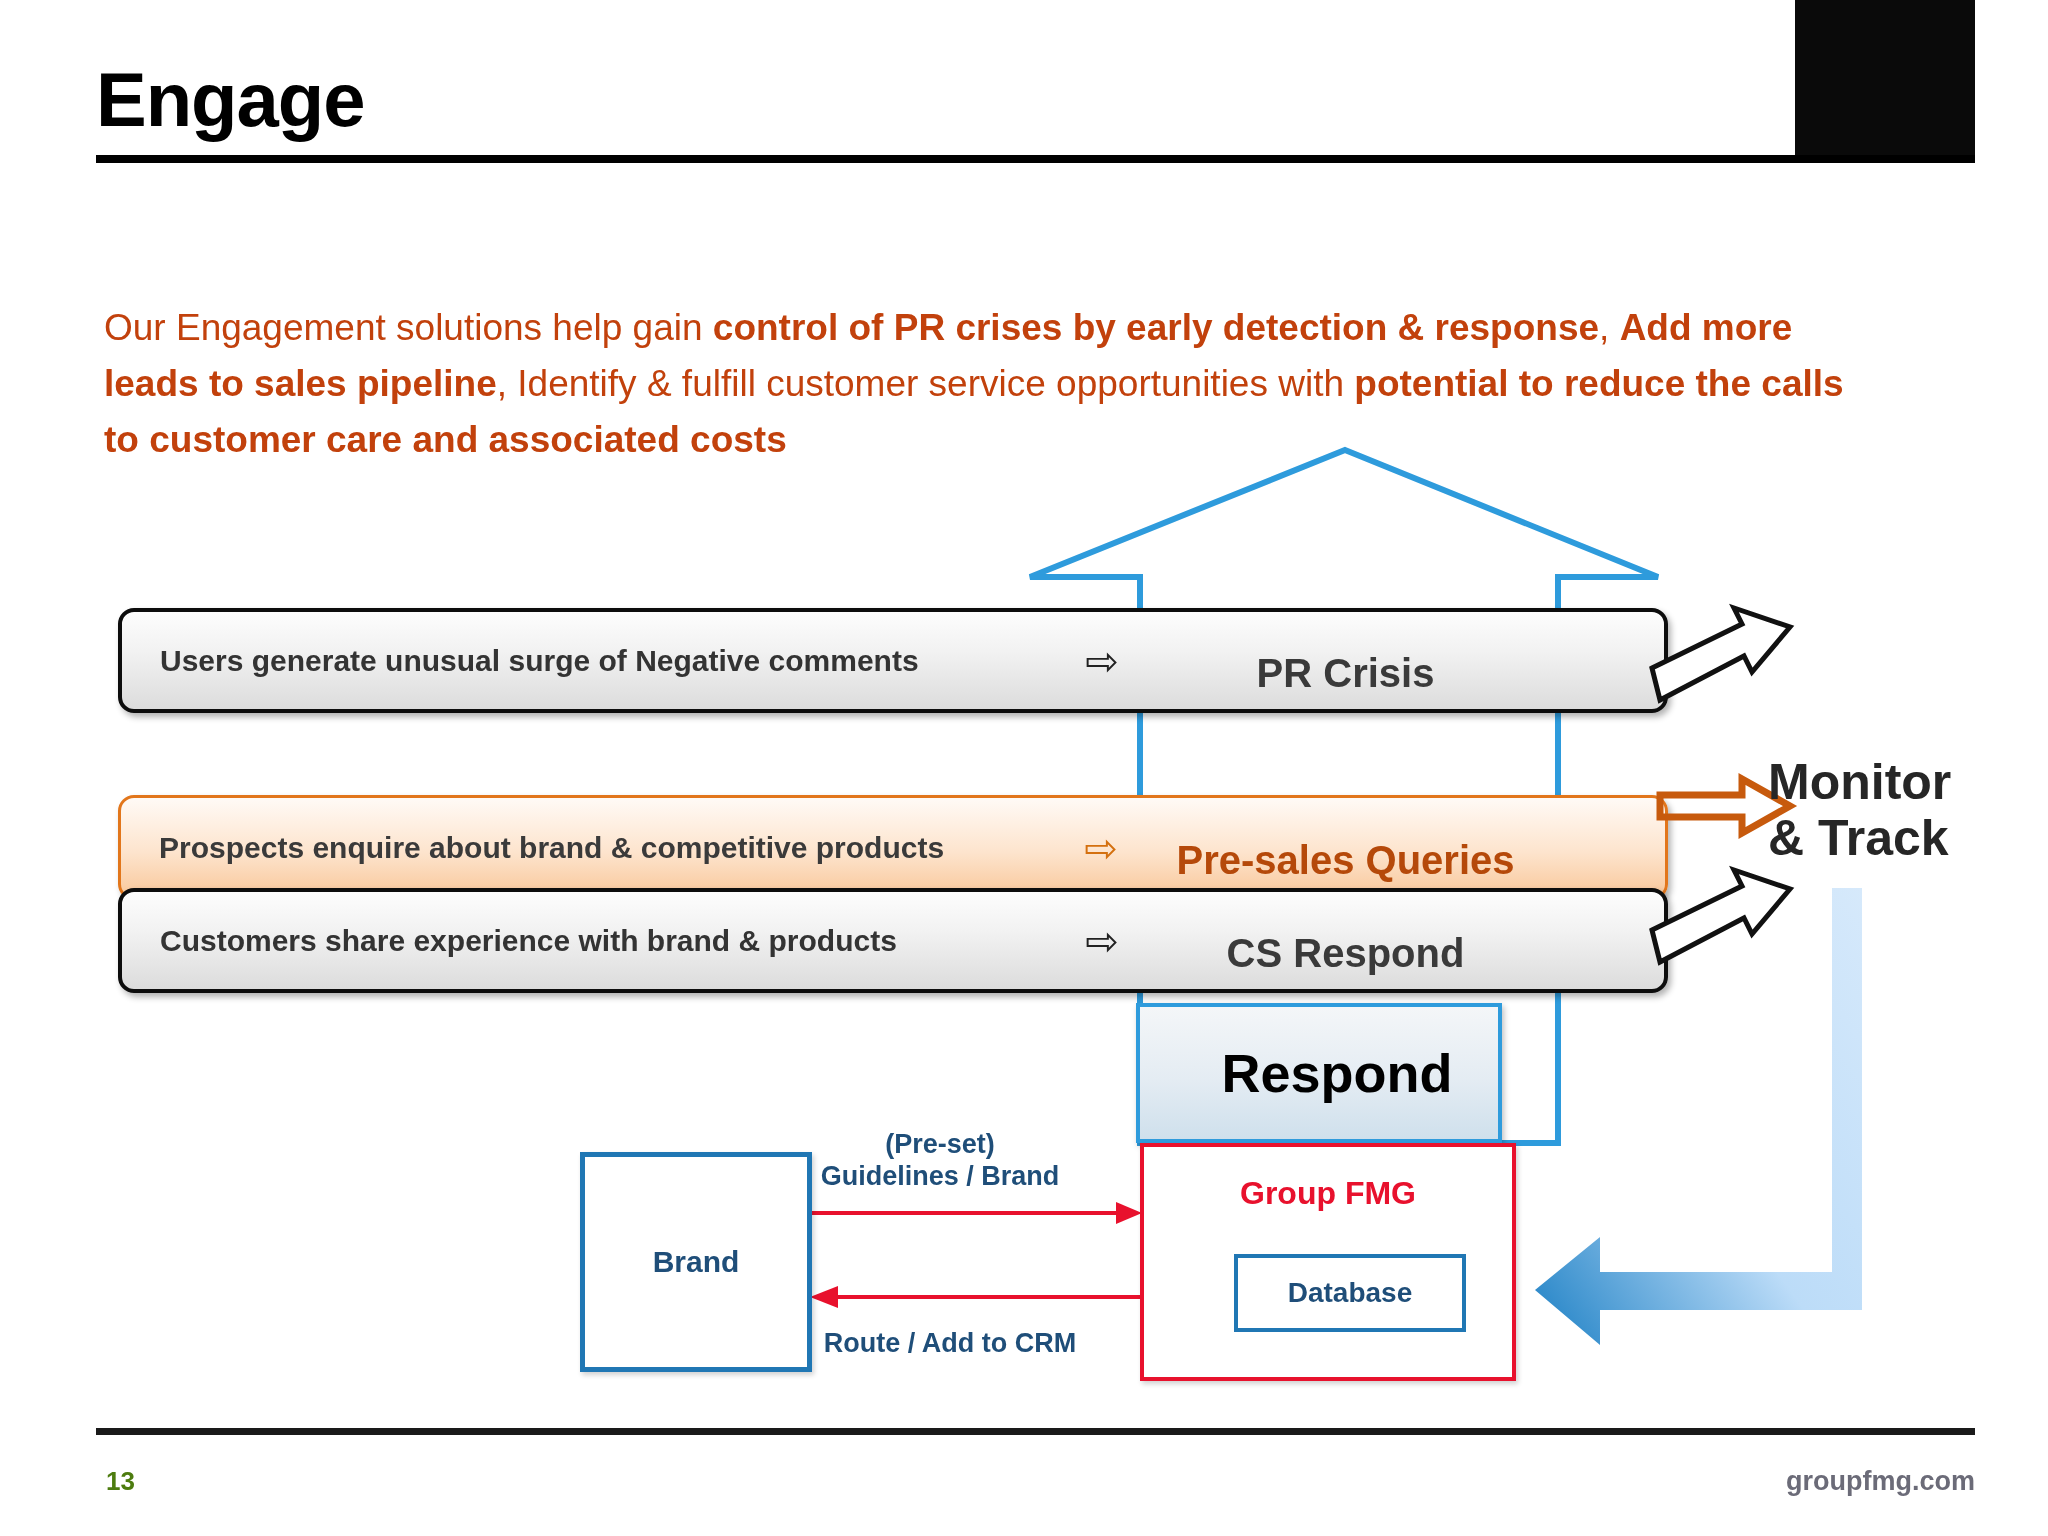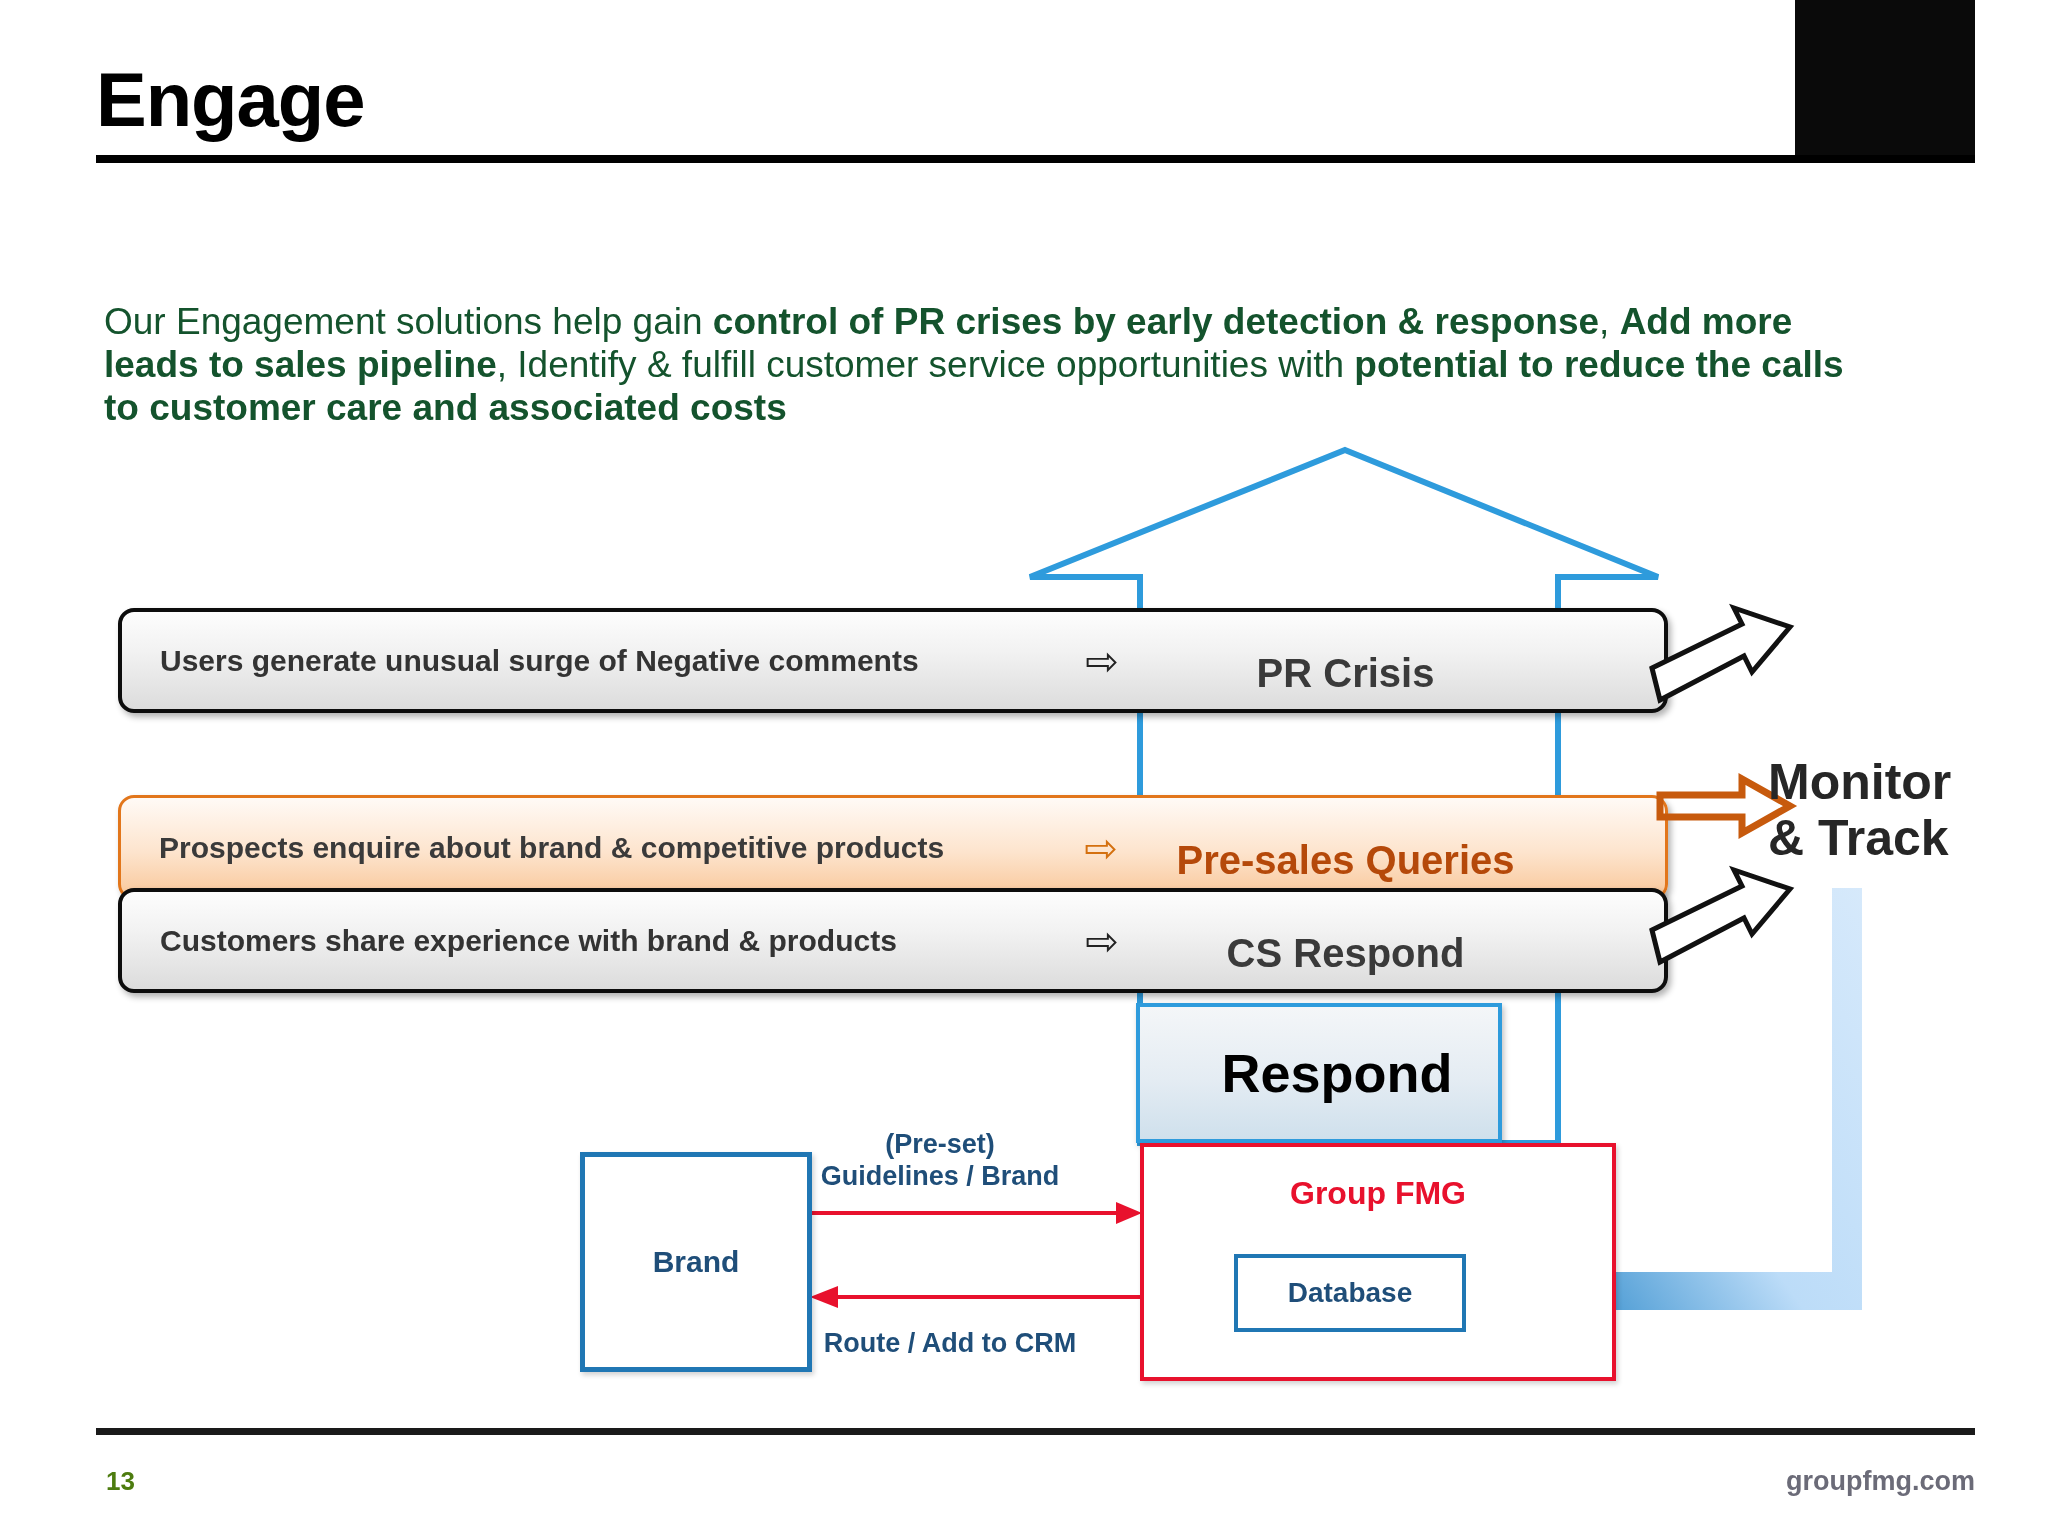--- a/index.html
+++ b/index.html
@@ -10,21 +10,21 @@
   
   .logo-block { position:absolute; left:1795px; top:0; width:180px; height:160px;
                 background:#0a0a0a; }
   .title      { position:absolute; left:96px; top:56px; font-size:76px;
                 font-weight:700; color:#000; letter-spacing:-1px; }
   .title-rule { position:absolute; left:96px; top:155px; width:1879px; height:8px;
                 background:#000; }
 
   
   .para { position:absolute; left:104px; top:300px; width:1780px;
-          font-size:37px; line-height:43px; color:#14532d; }
+          font-size:37px; line-height:56px; color:#c2410c; }
   .para b { font-weight:700; }
 
   
   .bar { position:absolute; left:118px; width:1550px; height:105px;
          border-radius:16px; display:flex; align-items:center;
          box-shadow:3px 4px 6px rgba(0,0,0,.30); }
   .bar.grey   { border:4px solid #0d0d0d;
                 background:linear-gradient(180deg,#fdfdfd 0%,#f2f2f2 40%,#dcdcdc 100%); }
   .bar.orange { border:3px solid #e2761b;
                 background:linear-gradient(180deg,#fffaf6 0%,#fde4cd 55%,#f9c79a 100%); }
@@ -53,21 +53,21 @@
              display:flex; align-items:center; justify-content:center;
              font-size:54px; font-weight:700; color:#000;
              box-shadow:2px 3px 6px rgba(0,0,0,.25);padding-left:36px; }
 
   
   .brand-box { position:absolute; left:580px; top:1152px; width:232px; height:220px;
                border:5px solid #2077b4; background:#fff;
                display:flex; align-items:center; justify-content:center;
                font-size:30px; font-weight:700; color:#1f4e79;
                box-shadow:2px 3px 5px rgba(0,0,0,.18); }
-  .fmg-box   { position:absolute; left:1140px; top:1143px; width:476px; height:238px;
+  .fmg-box   { position:absolute; left:1140px; top:1143px; width:376px; height:238px;
                border:4px solid #e8112d; background:#fff;
                box-shadow:2px 3px 5px rgba(0,0,0,.18); }
   .fmg-title { position:absolute; left:0; top:28px; width:100%; text-align:center;
                font-size:32px; font-weight:700; color:#e8112d; }
   .db-box    { position:absolute; left:90px; top:107px; width:232px; height:78px;
                border:4px solid #2077b4; background:#fff;
                display:flex; align-items:center; justify-content:center;
                font-size:28px; font-weight:700; color:#1f4e79; }
 
   .flow-label { position:absolute; text-align:center; font-size:27px;

